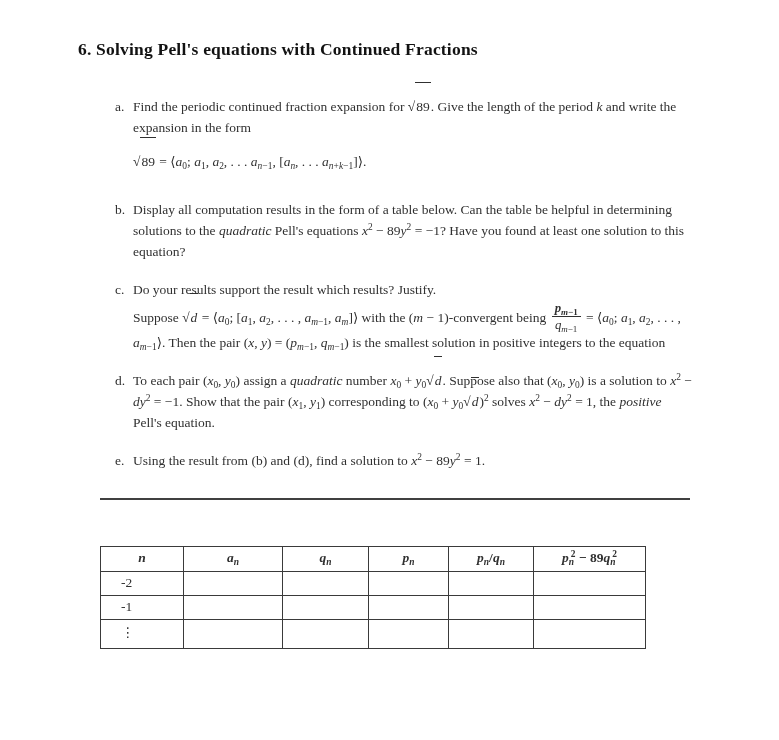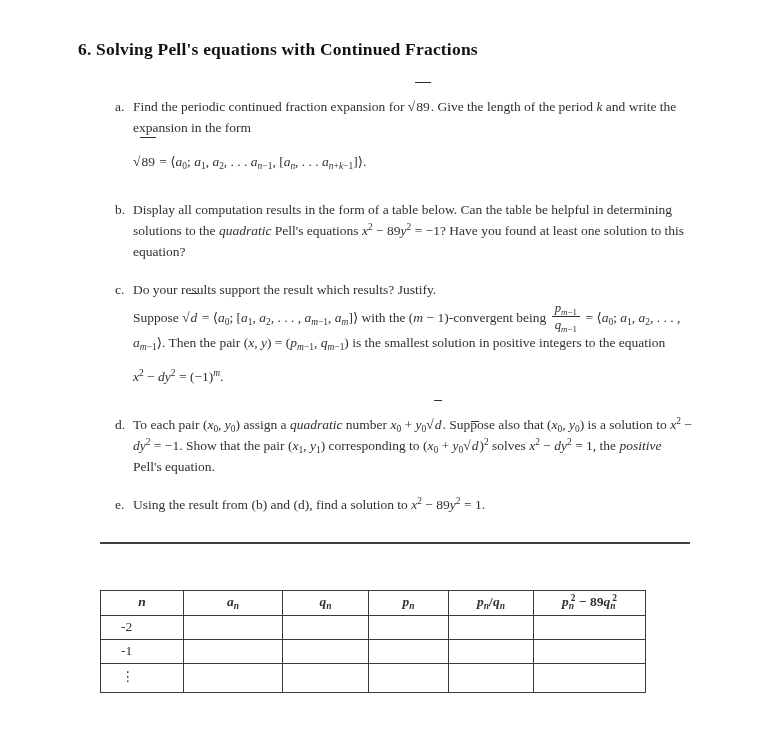--- a/index.html
+++ b/index.html
@@ -45,21 +45,21 @@
   .rad { border-top: 1px solid currentColor; padding: 16px 1px; }
 
   .frac {
     display: inline-block;
     vertical-align: -0.6em;
     text-align: center;
     line-height: 1.15;
     font-size: 0.95em;
     margin: 0 2px;
   }
-  .frac .num { display: block; border-bottom: 1px solid currentColor; padding: 0 3px 1px; }
+  .frac .num { display: block; border-bottom: 1px solid currentColor; padding: 0 3px 1px; font-weight: bold; }
   .frac .den { display: block; padding-top: 1px; }
 
   .rule {
     width: 590px;
     height: 2px;
     margin: 26px 0 0 22px;
     background: var(--rule, #404040);
   }
 
   table.results {
@@ -106,21 +106,20 @@
 
     <div class="item">
       <span class="item-label">c.</span>
       <div class="item-body">
         <p>Do your results support the result which results? Justify.</p>
         <p>
           <span>Suppose √<span class="rad"><i>d</i></span> = ⟨<i>a</i><sub>0</sub>; [<i>a</i><sub>1</sub>, <i>a</i><sub>2</sub>, . . . , <i>a</i><sub><i>m</i>−1</sub>, <i>a</i><sub><i>m</i></sub>]⟩ with the (<i>m</i> − 1)-convergent being</span>
           <span class="frac"><span class="num"><i>p</i><sub><i>m</i>−1</sub></span><span class="den"><i>q</i><sub><i>m</i>−1</sub></span></span>
           <span>= ⟨<i>a</i><sub>0</sub>; <i>a</i><sub>1</sub>, <i>a</i><sub>2</sub>, . . . , <i>a</i><sub><i>m</i>−1</sub>⟩. Then the pair (<i>x</i>, <i>y</i>) = (<i>p</i><sub><i>m</i>−1</sub>, <i>q</i><sub><i>m</i>−1</sub>) is the smallest solution in positive integers to the equation</span>
         </p>
-        <div class="equation"><i>x</i><sup>2</sup> − <i>dy</i><sup>2</sup> = (−1)<sup><i>m</i></sup>.</div>
       </div>
     </div>
 
     <div class="item">
       <span class="item-label">d.</span>
       <div class="item-body">
         <p>To each pair (<i>x</i><sub>0</sub>, <i>y</i><sub>0</sub>) assign a <i>quadratic</i> number <i>x</i><sub>0</sub> + <i>y</i><sub>0</sub>√<span class="rad"><i>d</i></span>. Suppose also that (<i>x</i><sub>0</sub>, <i>y</i><sub>0</sub>) is a solution to <i>x</i><sup>2</sup> − <i>dy</i><sup>2</sup> = −1. Show that the pair (<i>x</i><sub>1</sub>, <i>y</i><sub>1</sub>) corresponding to (<i>x</i><sub>0</sub> + <i>y</i><sub>0</sub>√<span class="rad"><i>d</i></span>)<sup>2</sup> solves <i>x</i><sup>2</sup> − <i>dy</i><sup>2</sup> = 1, the <i>positive</i> Pell's equation.</p>
       </div>
     </div>
 

